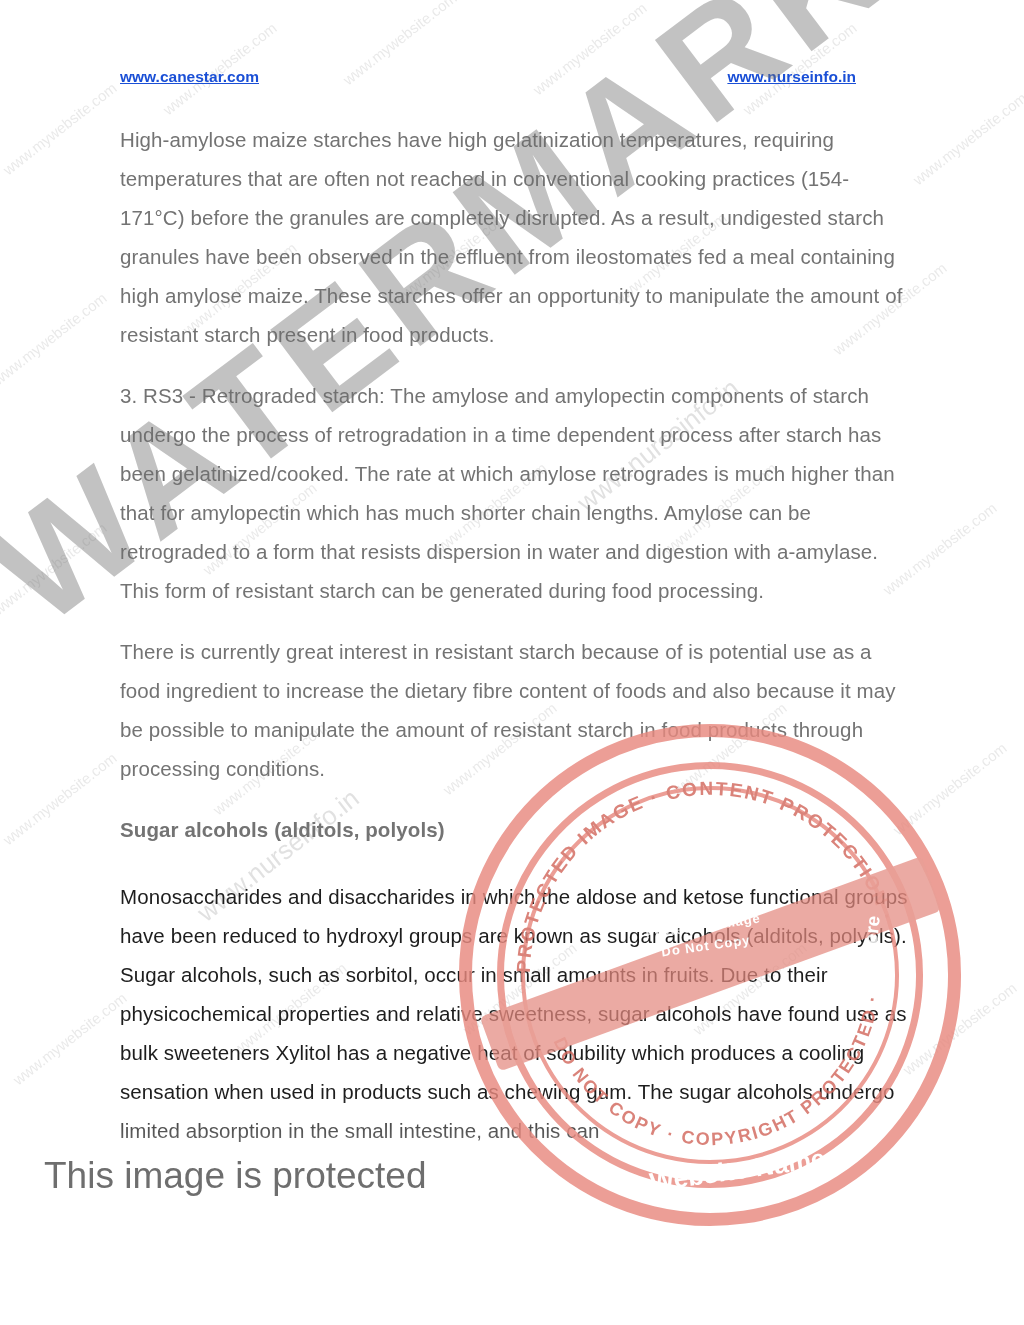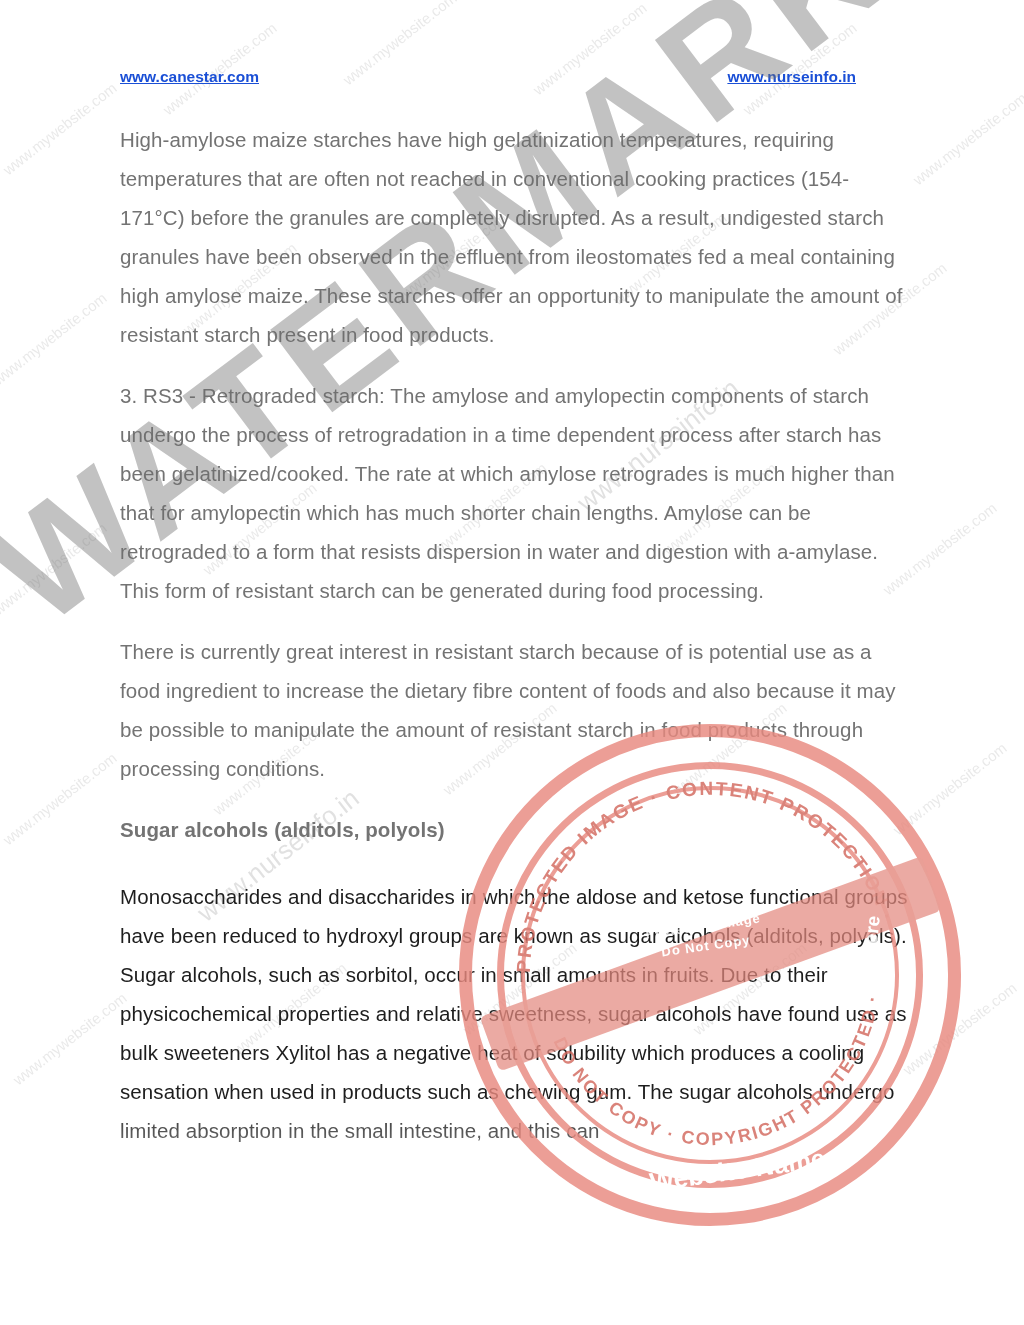--- a/index.html
+++ b/index.html
@@ -289,15 +289,16 @@
       </svg>
       <div class="bar"></div>
       <div class="center-lines">
         <div>Protected Image</div>
         <div>Do Not Copy</div>
       </div>
       <div class="url-here">URL Here</div>
       <div class="website-name">Website Name</div>
     </div>
 
+    <div class="protected-notice">This image is protected</div>
 
   </div>
 </div>
 
 </body></html>

